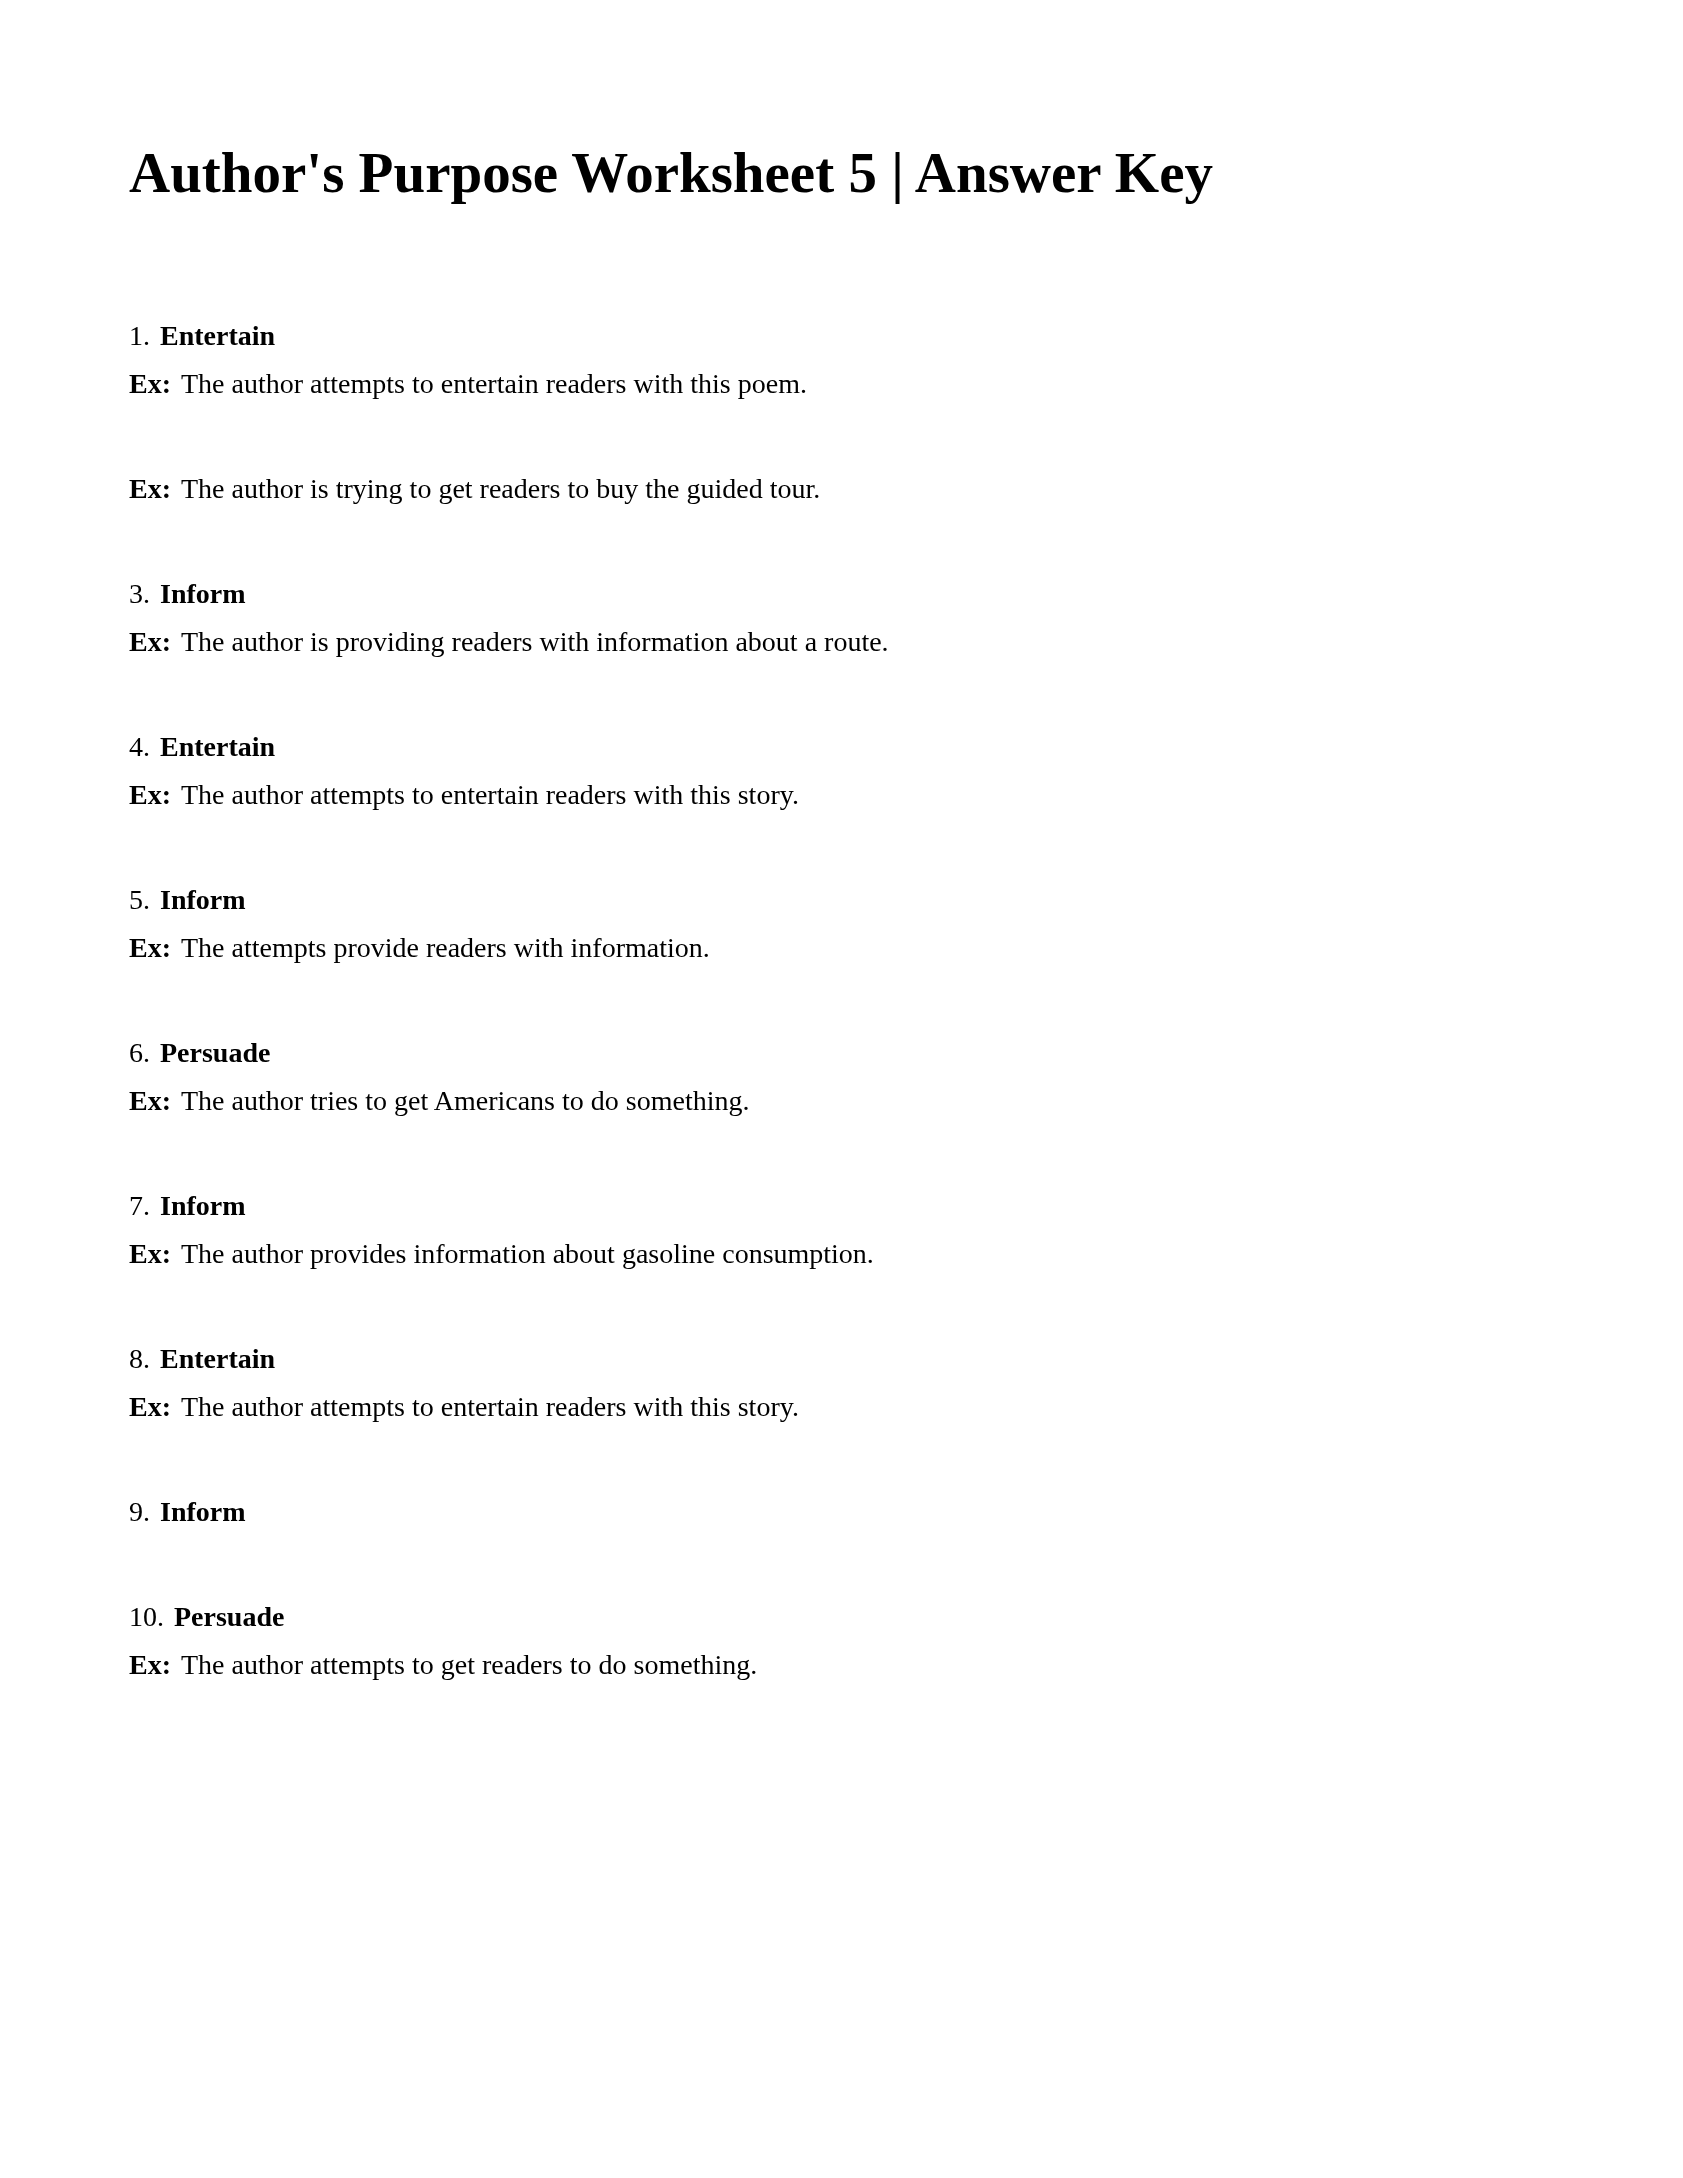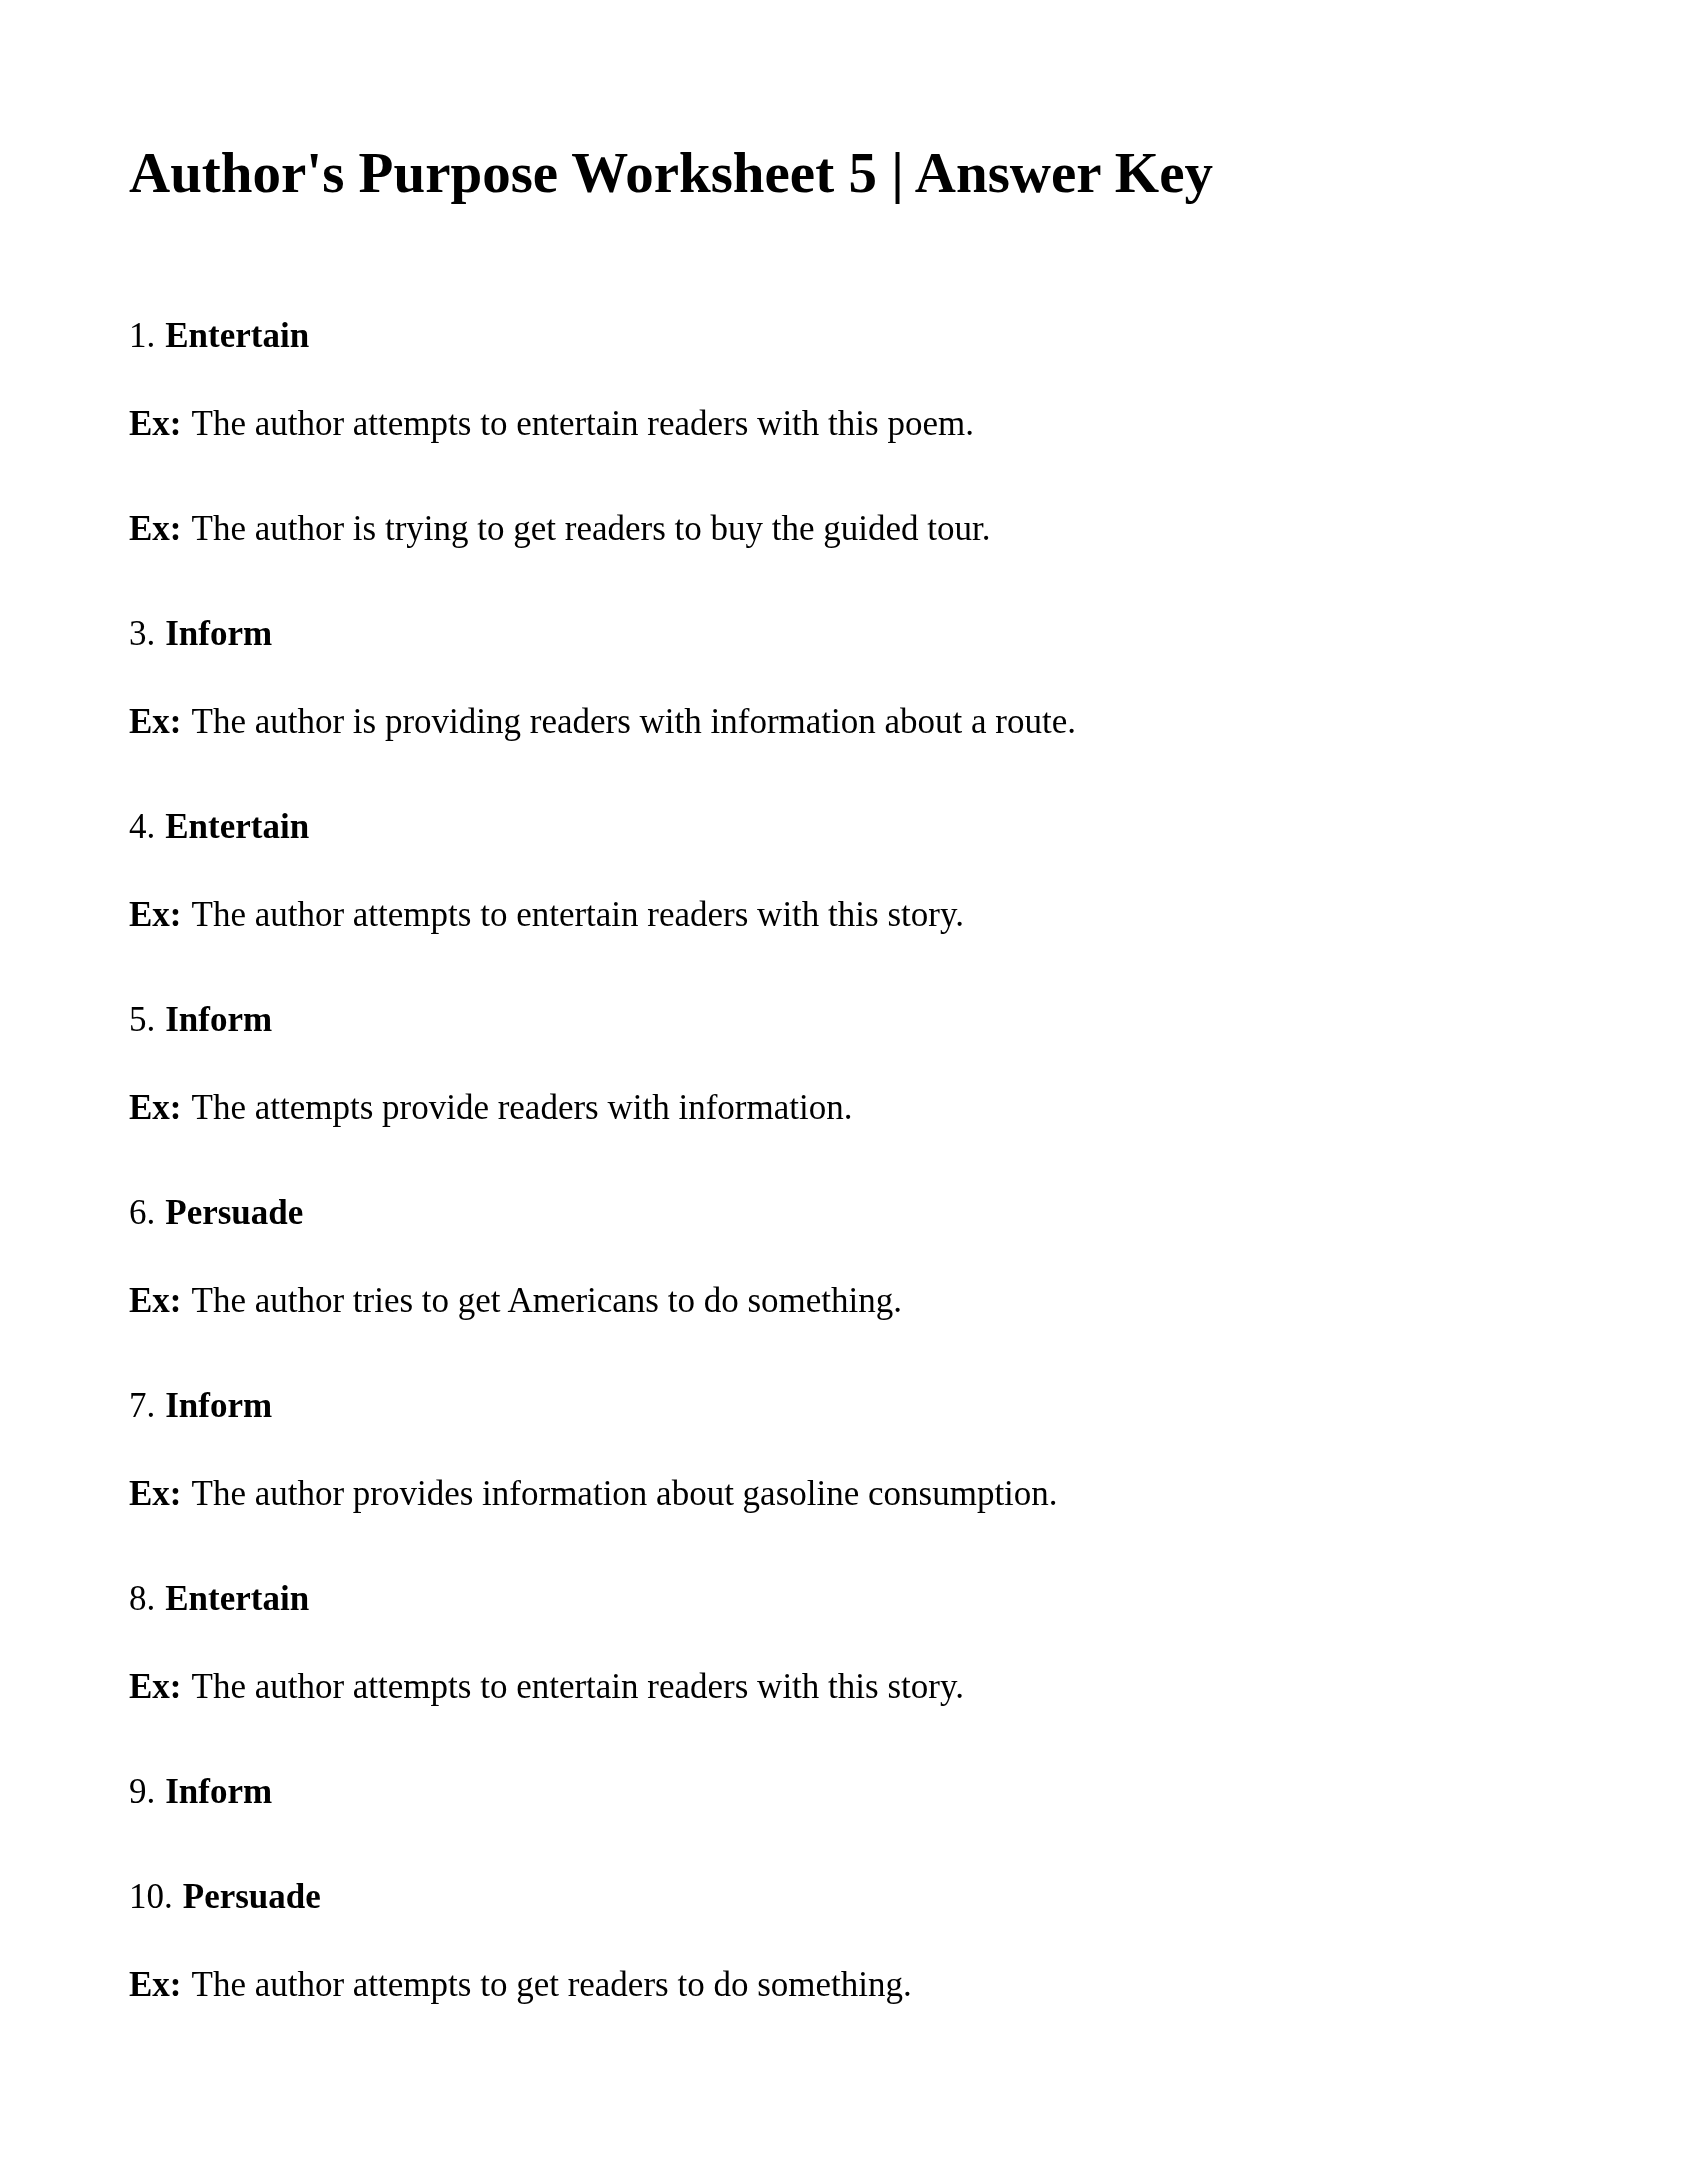--- a/index.html
+++ b/index.html
@@ -24,27 +24,27 @@
   .doc-title {
     font-size: 57px;
     font-weight: bold;
     line-height: 1.2;
     margin: 0 0 105px 0;
     letter-spacing: 0px;
     white-space: nowrap;
   }
   .item {
     margin: 0 0 57px 0;
-    font-size: 35px;
+    font-size: 28px;
     line-height: 48px;
   }
   .answer-line { white-space: nowrap; }
   .answer-line .num { font-weight: normal; margin-right: 10px; }
   .answer-line .answer { font-weight: bold; }
-  .example-line { white-space: nowrap; margin-top: 40px; }
+  .example-line { white-space: nowrap; }
   .example-line .ex { font-weight: bold; margin-right: 10px; }
 </style>
 </head>
 <body>
 
 <div class="page">
 
   <h1 class="doc-title">Author's Purpose Worksheet 5 | Answer Key</h1>
 
   <div class="item">

